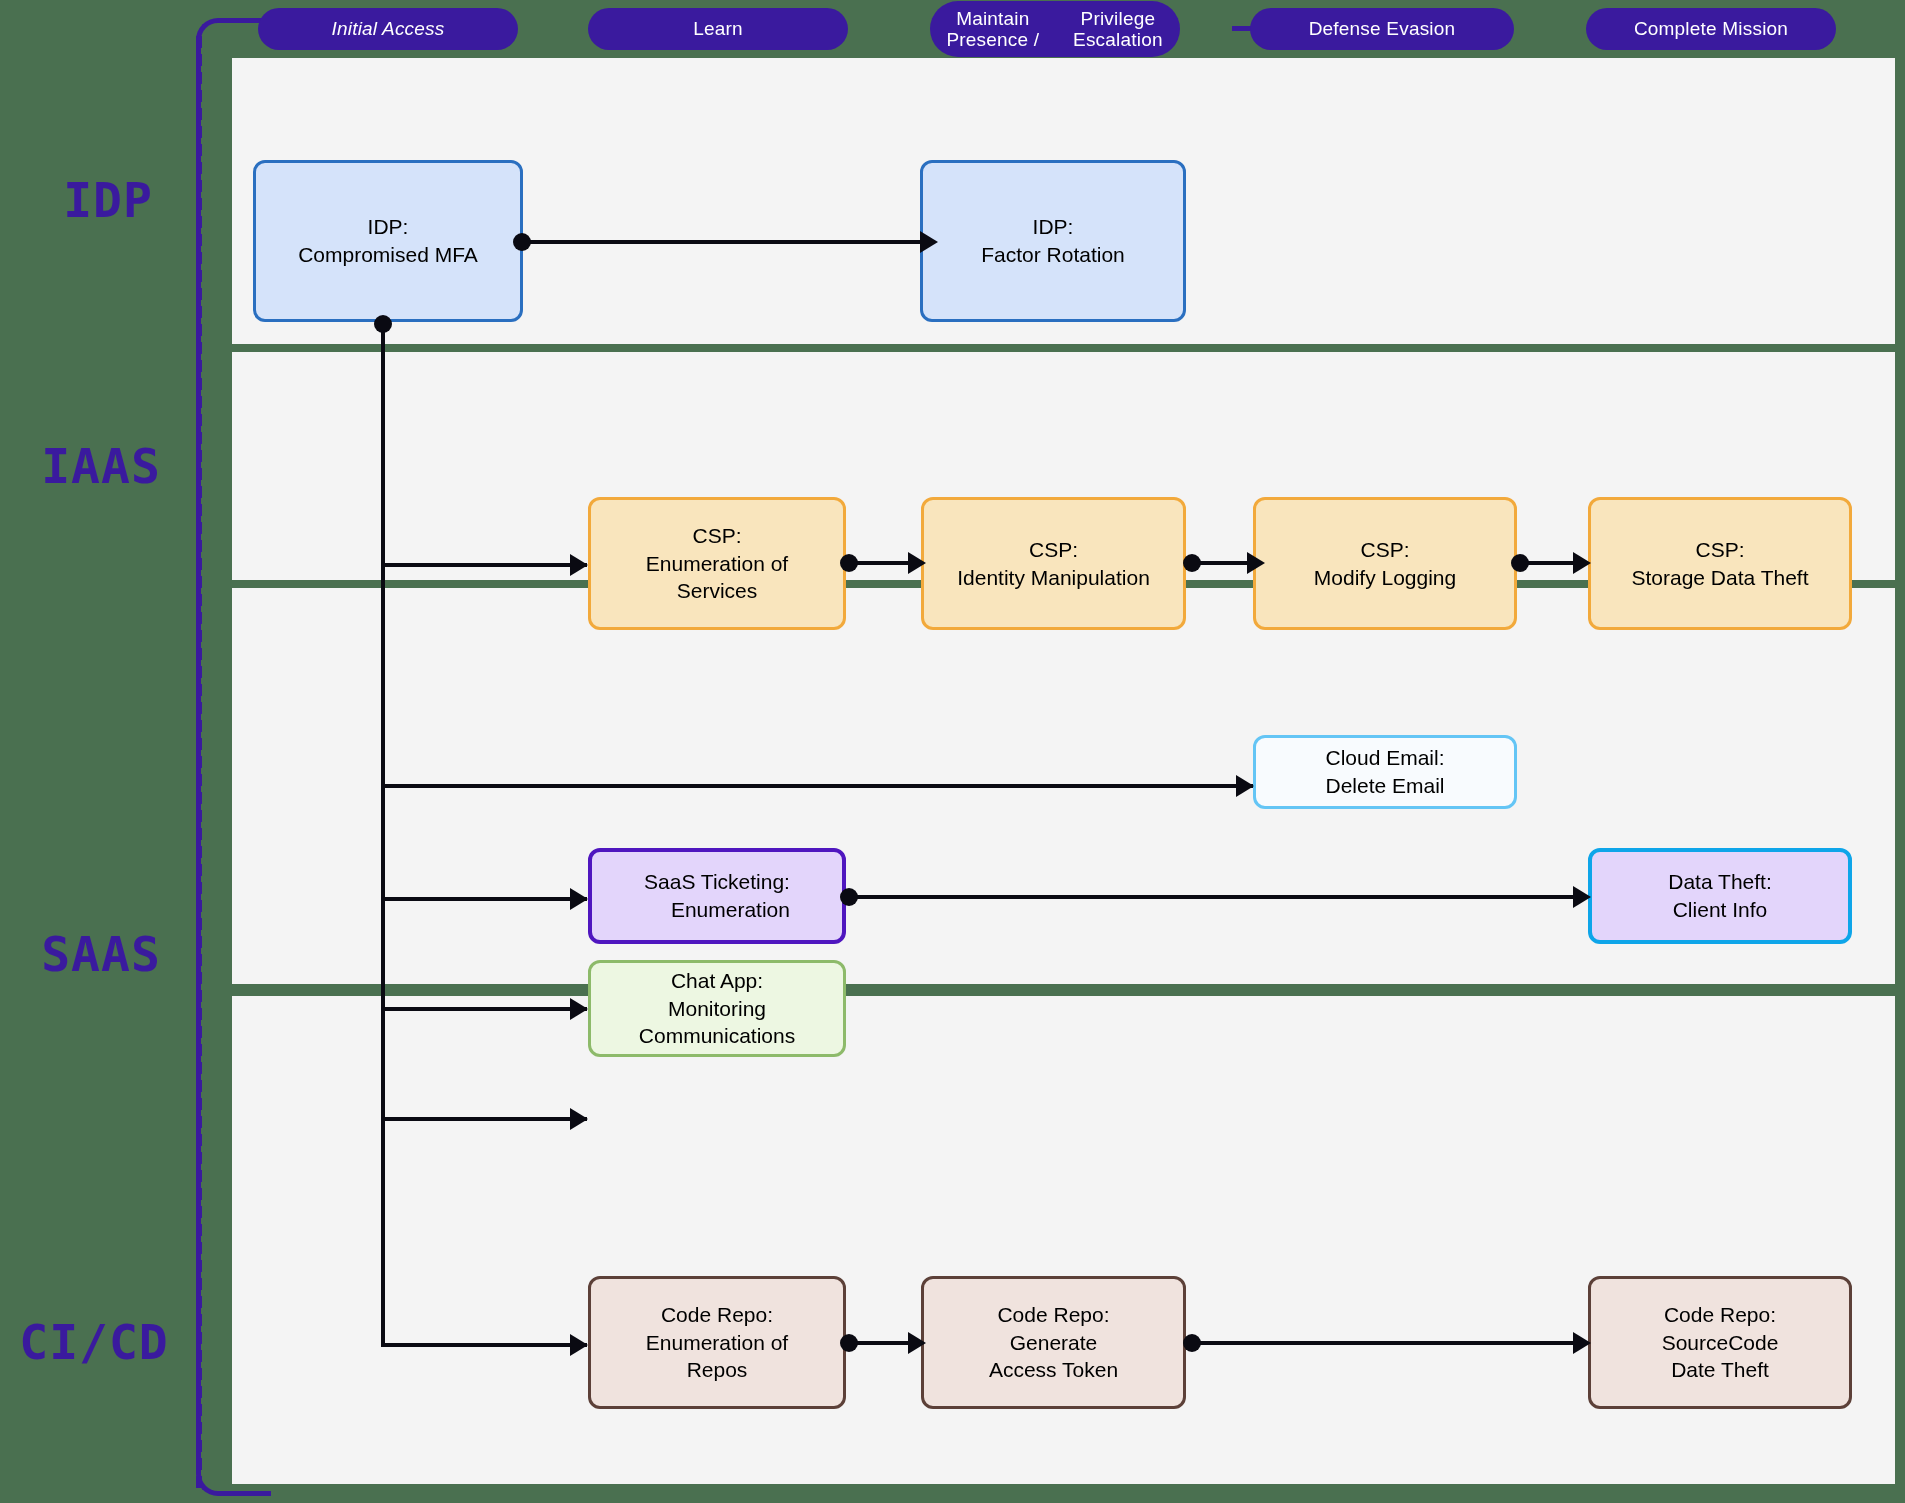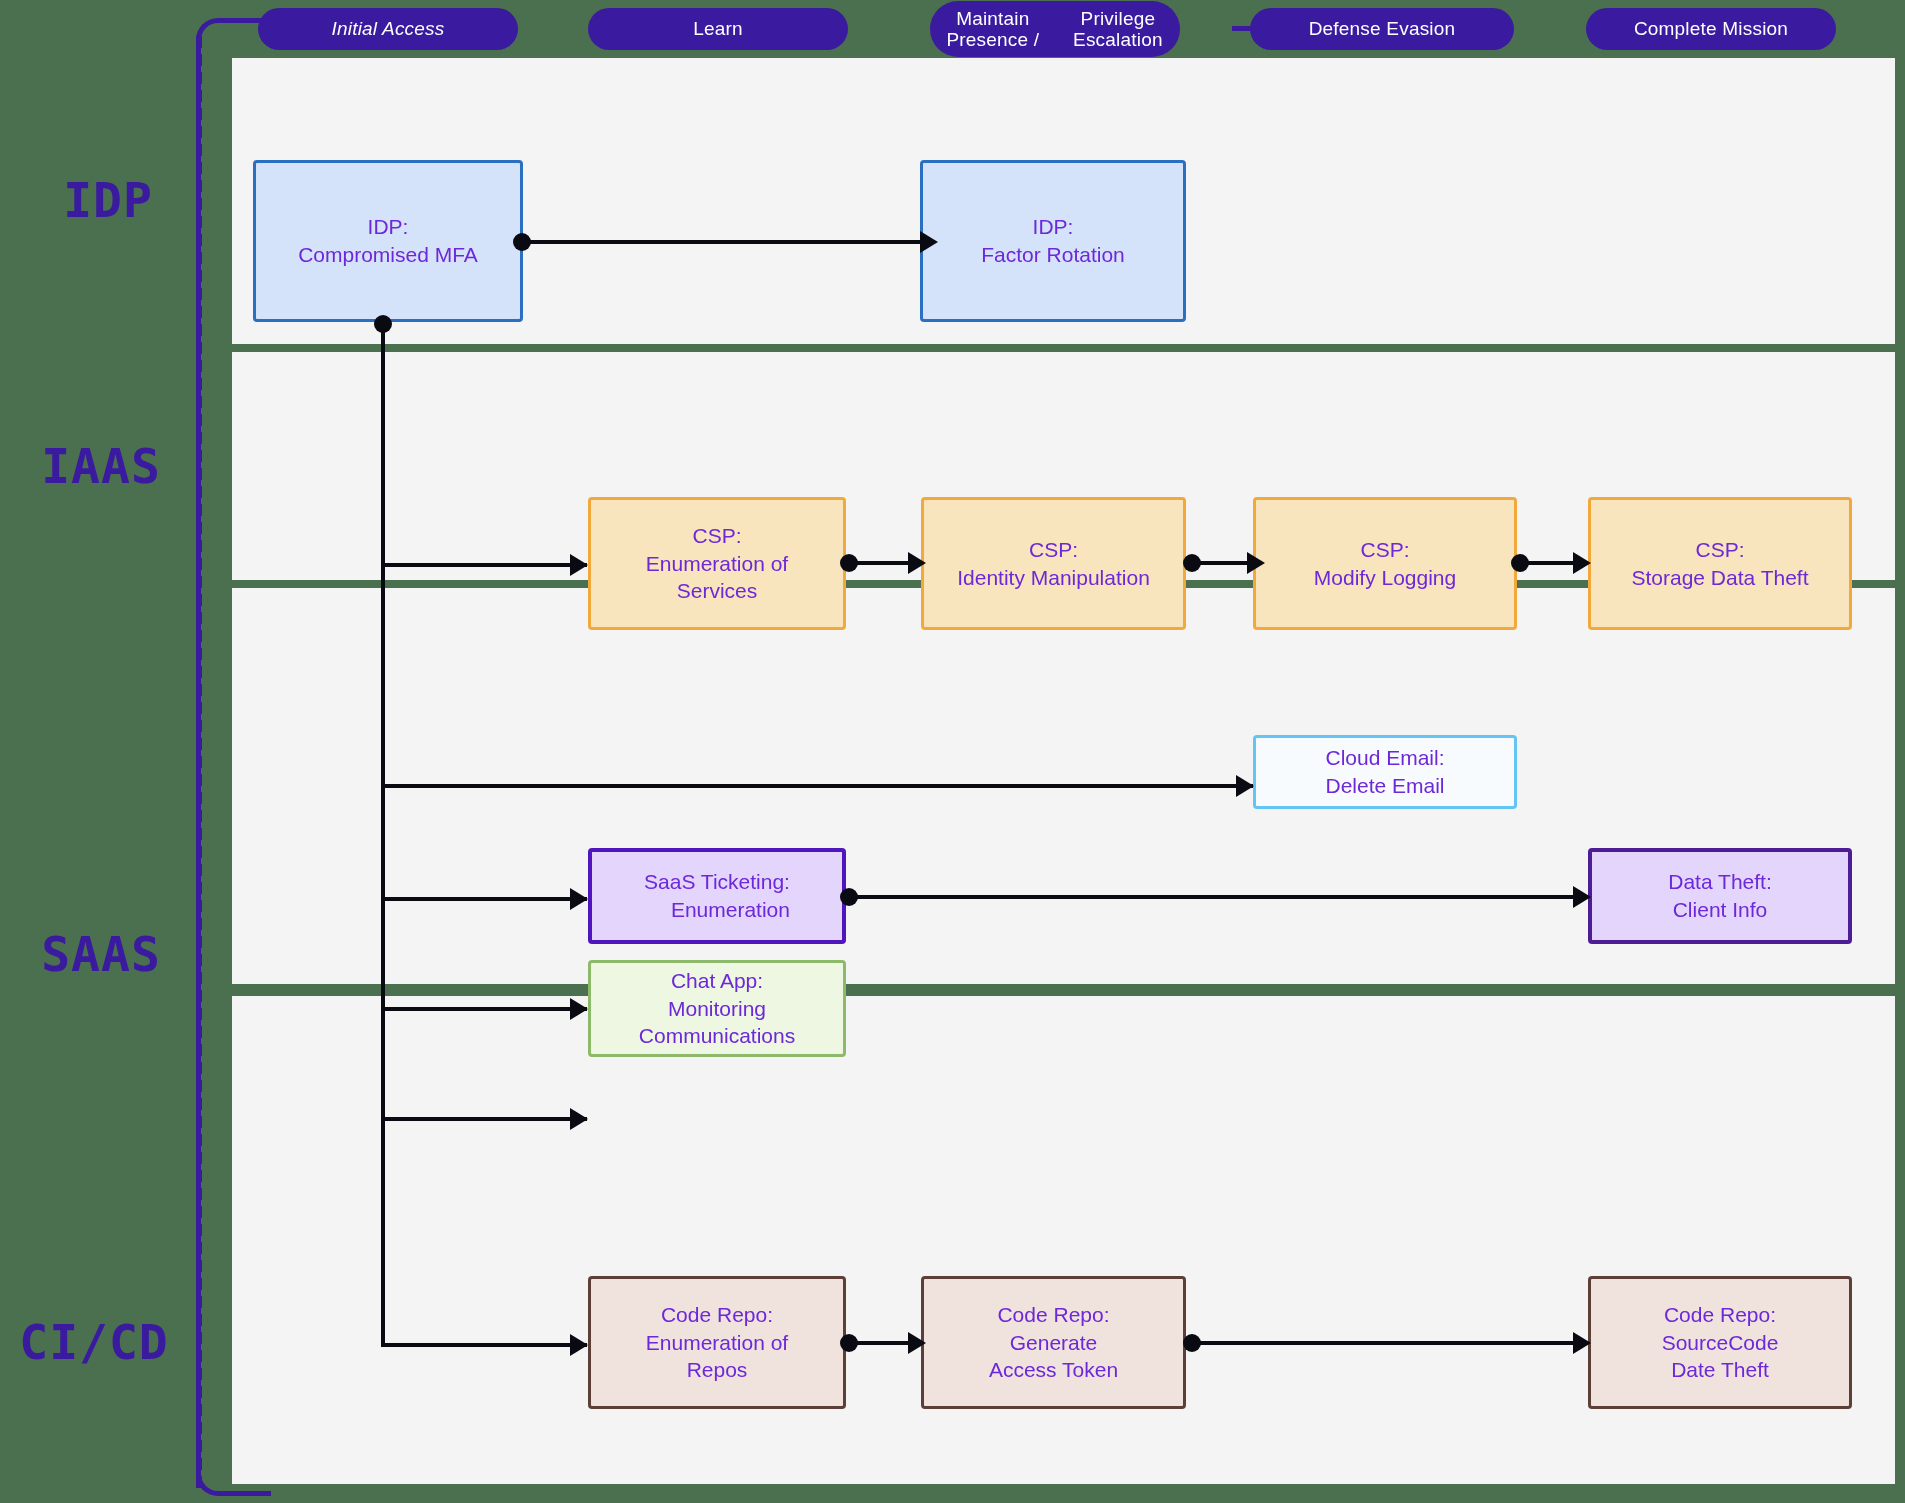--- a/index.html
+++ b/index.html
@@ -35,23 +35,23 @@
   
   .lane{position:absolute;background:#f4f4f4;z-index:1;}
   .lane-label{
     position:absolute;color:#3A1A9E;font-family:"DejaVu Sans Mono","Liberation Mono",monospace;
     font-weight:700;font-size:48px;letter-spacing:1px;z-index:4;
     display:flex;align-items:center;
   }
 
   
   .node{
-    position:absolute;box-sizing:border-box;border-radius:4px;
+    position:absolute;box-sizing:border-box;border-radius:12px;
     display:flex;align-items:center;justify-content:center;text-align:center;
-    font-size:21px;line-height:1.32;color:#6d28d9;z-index:10;white-space:pre-line;
+    font-size:21px;line-height:1.32;color:#000000;z-index:10;white-space:pre-line;
     padding:4px 8px;
   }
 
   
   .edge{position:absolute;background:#0a0a12;z-index:9;}
   .edge-h{height:4px;}
   .edge-v{width:4px;}
   .dot{position:absolute;width:18px;height:18px;border-radius:50%;background:#0a0a12;z-index:11;}
   .arrow{position:absolute;width:0;height:0;z-index:11;
     border-top:11px solid transparent;border-bottom:11px solid transparent;
@@ -159,21 +159,21 @@
 Identity Manipulation</div>
   <div class="node" style="left:1253px;top:497px;width:264px;height:133px;background:#f9e5bd;border:3px solid #f2a93b;">CSP:
 Modify Logging</div>
   <div class="node" style="left:1588px;top:497px;width:264px;height:133px;background:#f9e5bd;border:3px solid #f2a93b;">CSP:
 Storage Data Theft</div>
 
   <div class="node" style="left:1253px;top:735px;width:264px;height:74px;background:#f8fbfe;border:3px solid #64c5f5;">Cloud Email:
 Delete Email</div>
   <div class="node" style="left:588px;top:848px;width:258px;height:96px;background:#e3d5fb;border:4px solid #4f16bf;text-align:right;">SaaS Ticketing:
 Enumeration</div>
-  <div class="node" style="left:1588px;top:848px;width:264px;height:96px;background:#e3d5fb;border:4px solid #4c1d95;">Data Theft:
+  <div class="node" style="left:1588px;top:848px;width:264px;height:96px;background:#e3d5fb;border:4px solid #0ea5e9;">Data Theft:
 Client Info</div>
   <div class="node" style="left:588px;top:960px;width:258px;height:97px;background:#edf7e2;border:3px solid #8dba6a;">Chat App:
 Monitoring
 Communications</div>
 
   <div class="node" style="left:588px;top:1276px;width:258px;height:133px;background:#f0e3de;border:3px solid #5c4038;">Code Repo:
 Enumeration of
 Repos</div>
   <div class="node" style="left:921px;top:1276px;width:265px;height:133px;background:#f0e3de;border:3px solid #5c4038;">Code Repo:
 Generate

